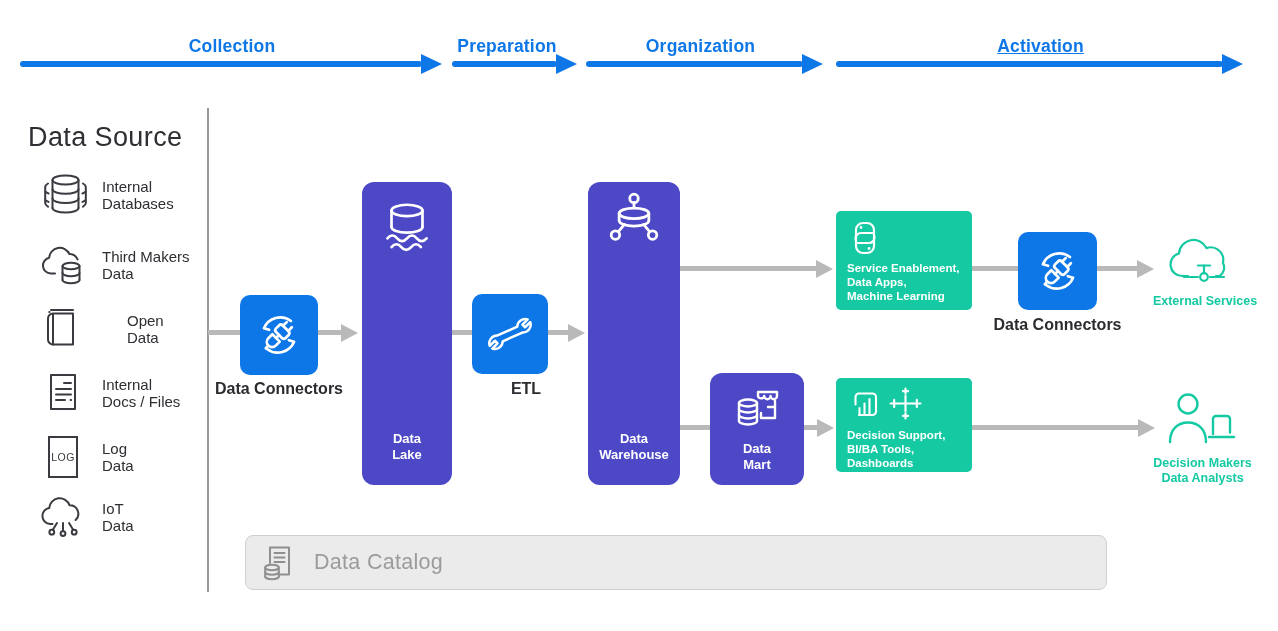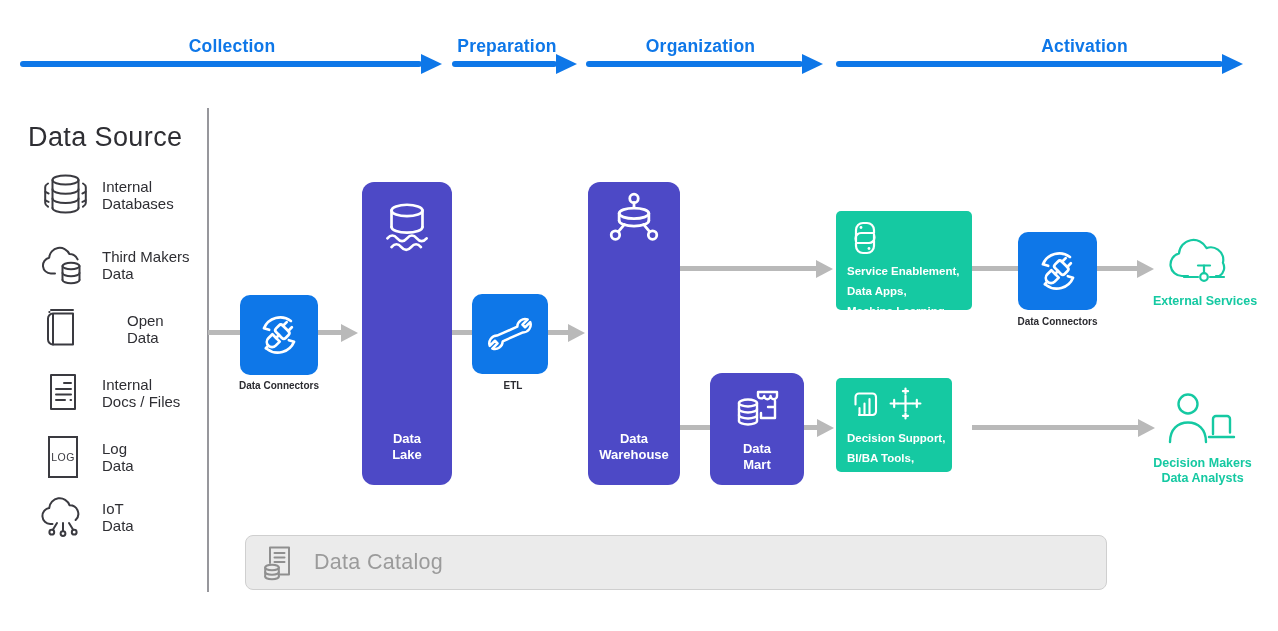--- a/index.html
+++ b/index.html
@@ -31,23 +31,23 @@
     border-left:17px solid var(--arrow-gray);border-top:9px solid transparent;border-bottom:9px solid transparent;}
 
   
   .bluebox{position:absolute;background:var(--blue);border-radius:10px;z-index:2;
     display:flex;align-items:center;justify-content:center;}
   .purplebox{position:absolute;background:var(--purple);border-radius:12px;z-index:2;}
   .picon{position:absolute;left:0;right:0;display:flex;justify-content:center;}
   .plabel{position:absolute;left:0;right:0;text-align:center;color:#fff;font-weight:700;
     font-size:13px;line-height:16px;white-space:pre-line;}
   .tealbox{position:absolute;background:var(--teal);border-radius:5px;z-index:2;color:#fff;}
-  .tealbox .ttext{position:absolute;left:11px;right:6px;font-size:11.5px;line-height:20px;
+  .tealbox .ttext{position:absolute;left:11px;right:6px;font-size:11.5px;line-height:14px;
     font-weight:600;white-space:pre-line;}
-  .caption{position:absolute;z-index:2;font-size:10px;font-weight:700;color:#2b2b30;text-align:center;}
+  .caption{position:absolute;z-index:2;font-size:16px;font-weight:700;color:#2b2b30;text-align:center;}
   .tcaption{position:absolute;z-index:2;font-size:12.5px;line-height:15px;font-weight:600;
     color:var(--teal);text-align:center;white-space:pre-line;}
   .endicon{position:absolute;z-index:2;}
 
   
   .catalog{position:absolute;left:245px;top:535px;width:862px;height:55px;background:#ebebeb;
     border:1px solid #cfcfcf;border-radius:8px;display:flex;align-items:center;gap:15px;
     padding-left:13px;z-index:1;}
   .catalog .ctext{font-size:21.5px;font-weight:500;color:var(--catalog-gray);letter-spacing:.3px;}
 </style>
@@ -56,21 +56,21 @@
 
 <div class="canvas">
 
   <div class="parrow" style="left:20px;width:402px;"></div>
   <div class="parrow" style="left:452px;width:105px;"></div>
   <div class="parrow" style="left:586px;width:217px;"></div>
   <div class="parrow" style="left:836px;width:387px;"></div>
   <div class="plabel-top" style="left:142px;width:180px;">Collection</div>
   <div class="plabel-top" style="left:427px;width:160px;">Preparation</div>
   <div class="plabel-top" style="left:608px;width:185px;">Organization</div>
-  <div class="plabel-top" style="left:992px;width:185px;">Activation</div>
+  <div class="plabel-top" style="left:948px;width:185px;text-decoration:underline;">Activation</div>
 
   <div class="src-title">Data Source</div>
   <div class="divider"></div>
 
   <div class="src-item" style="top:170px;">
     <svg class="oicon" width="50" height="50" viewBox="0 0 50 50" fill="none" stroke="#3a3a40" stroke-width="2" stroke-linecap="round" stroke-linejoin="round">
       <path d="M10 13.5c-1.8 1-2.8 2.2-2.8 3.6v16c0 1.4 1 2.6 2.8 3.6"></path>
       <path d="M7.4 21.8c1 .8 2 1.3 3.2 1.7M7.4 30.2c1 .8 2 1.3 3.2 1.7"></path>
       <path d="M45 13.5c1.8 1 2.8 2.2 2.8 3.6v16c0 1.4-1 2.6-2.8 3.6"></path>
       <path d="M47.6 21.8c-1 .8-2 1.3-3.2 1.7M47.6 30.2c-1 .8-2 1.3-3.2 1.7"></path>
@@ -173,21 +173,21 @@
     </div>
     <div class="plabel" style="bottom:22px;">Data
 Lake</div>
   </div>
 
   <div class="bluebox" style="left:472px;top:294px;width:76px;height:80px;">
     <svg width="54" height="54" viewBox="0 0 52 52" fill="none" stroke="#fff" stroke-width="2.4" stroke-linecap="round" stroke-linejoin="round">
       <path d="M33 19a7.5 7.5 0 0 1 10-7l-5 5 2.5 2.5 5-5a7.5 7.5 0 0 1-7 10L19 33a7.5 7.5 0 0 1-10 7l5-5-2.5-2.5-5 5a7.5 7.5 0 0 1 7-10z"></path>
     </svg>
   </div>
-  <div class="caption" style="left:475px;top:380px;width:76px;text-align:center;">ETL</div>
+  <div class="caption" style="left:488px;top:380px;width:76px;text-align:center;">ETL</div>
 
   <div class="purplebox" style="left:588px;top:182px;width:92px;height:303px;">
     <div class="picon" style="top:8px;">
       <svg width="70" height="70" viewBox="0 0 66 66" fill="none" stroke="#fff" stroke-width="2.6" stroke-linecap="round" stroke-linejoin="round">
         <circle cx="33" cy="8" r="4"></circle>
         <path d="M33 12v4"></path>
         <ellipse cx="33" cy="22" rx="14" ry="5"></ellipse>
         <path d="M19 22v7M47 22v7"></path>
         <path d="M19 29a14 5 0 0 0 28 0"></path>
         <path d="M24 32.5l-5.5 6.5M42 32.5l5.5 6.5"></path>
@@ -243,21 +243,21 @@
 
   <svg class="endicon" style="left:1162px;top:226px;" width="84" height="66" viewBox="0 0 84 66" fill="none" stroke="var(--teal)" stroke-width="2.2" stroke-linecap="round" stroke-linejoin="round">
     <path d="M26 50h-6a11.5 11.5 0 0 1-3-22.6 14.5 14.5 0 0 1 27.5-5.3 12.5 12.5 0 0 1 16.8 11.7c0 1-.1 2-.4 2.9a10 10 0 0 1-3.4 13.3h-3.5"></path>
     <path d="M22 51h14M48 51h14"></path>
     <circle cx="42" cy="51" r="3.8"></circle>
     <path d="M42 47.2v-7.7"></path>
     <path d="M36 39.5h12"></path>
   </svg>
   <div class="tcaption" style="left:1130px;top:294px;width:150px;">External Services</div>
 
-  <div class="tealbox" style="left:836px;top:378px;width:116px;height:94px;">
+  <div class="tealbox" style="left:836px;top:378px;width:136px;height:94px;">
     <svg style="position:absolute;left:12px;top:9px;" width="34" height="34" viewBox="0 0 34 34" fill="none" stroke="#fff" stroke-width="2.1" stroke-linecap="round" stroke-linejoin="round">
       <path d="M11 28h13.5a3.5 3.5 0 0 0 3.5-3.5V10a3.5 3.5 0 0 0-3.5-3.5H11A3.5 3.5 0 0 0 7.5 10v7.5"></path>
       <path d="M11.5 28v-7M16.5 28v-11.5M21.5 28v-16"></path>
     </svg>
     <svg style="position:absolute;left:52px;top:8px;" width="35" height="35" viewBox="0 0 34 34" fill="none" stroke="#fff" stroke-width="2.1" stroke-linecap="round">
       <path d="M17 9.5v15M10 17h14"></path>
       <path d="M17 2.5v5M14.5 5h5"></path>
       <path d="M17 26.5v5M14.5 29h5"></path>
       <path d="M6 13.5v7M2.5 17h7"></path>
       <path d="M28 13.5v7M24.5 17h7"></path>

